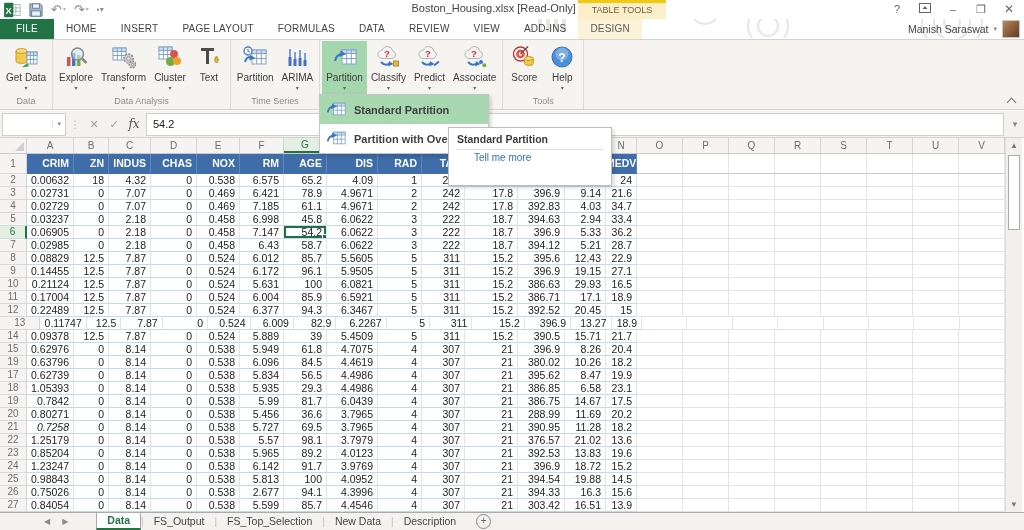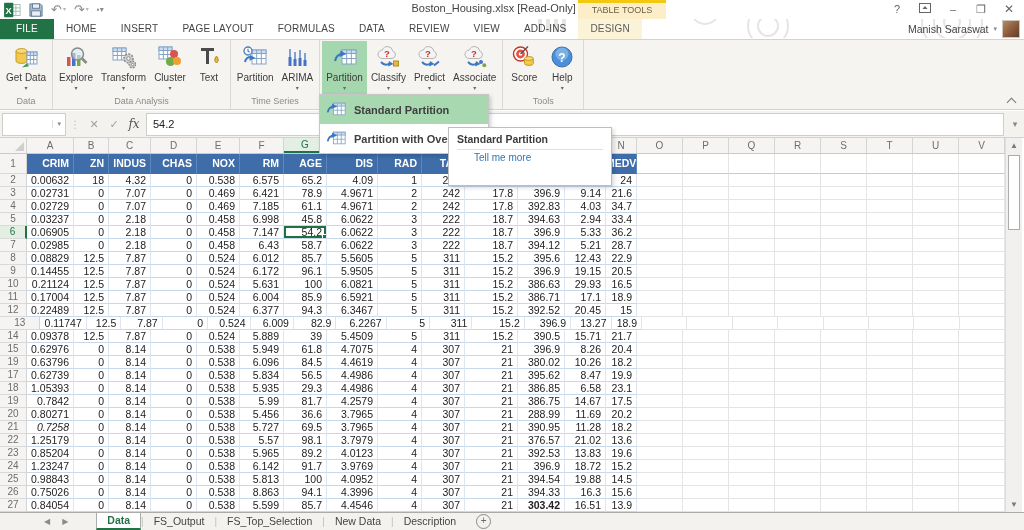--- a/index.html
+++ b/index.html
@@ -670,21 +670,21 @@
           <div class="cell" style="width: 46px;">0</div>
           <div class="cell" style="width: 43px;">0.524</div>
           <div class="cell" style="width: 44px;">6.172</div>
           <div class="cell" style="width: 43px;">96.1</div>
           <div class="cell" style="width: 51px;">5.9505</div>
           <div class="cell" style="width: 44px;">5</div>
           <div class="cell" style="width: 43px;">311</div>
           <div class="cell" style="width: 53px;">15.2</div>
           <div class="cell" style="width: 47px;">396.9</div>
           <div class="cell" style="width: 41px;">19.15</div>
-          <div class="cell" style="width: 31px;">20.5</div>
+          <div class="cell" style="width: 31px;">27.1</div>
           <div class="cell empty" style="width: 46px;"></div>
           <div class="cell empty" style="width: 46px;"></div>
           <div class="cell empty" style="width: 46px;"></div>
           <div class="cell empty" style="width: 46px;"></div>
           <div class="cell empty" style="width: 46px;"></div>
           <div class="cell empty" style="width: 46px;"></div>
           <div class="cell empty" style="width: 46px;"></div>
           <div class="cell empty" style="width: 46px;"></div>
         </div>
         <div class="grow">
@@ -914,21 +914,21 @@
         </div>
         <div class="grow">
           <div class="rowhdr" style="width: 27px;">19</div>
           <div class="cell" style="width: 47px;">0.7842</div>
           <div class="cell" style="width: 35px;">0</div>
           <div class="cell" style="width: 42px;">8.14</div>
           <div class="cell" style="width: 46px;">0</div>
           <div class="cell" style="width: 43px;">0.538</div>
           <div class="cell" style="width: 44px;">5.99</div>
           <div class="cell" style="width: 43px;">81.7</div>
-          <div class="cell" style="width: 51px;">4.2579</div>
+          <div class="cell" style="width: 51px;">6.0439</div>
           <div class="cell" style="width: 44px;">4</div>
           <div class="cell" style="width: 43px;">307</div>
           <div class="cell" style="width: 53px;">21</div>
           <div class="cell" style="width: 47px;">386.75</div>
           <div class="cell" style="width: 41px;">14.67</div>
           <div class="cell" style="width: 31px;">17.5</div>
           <div class="cell empty" style="width: 46px;"></div>
           <div class="cell empty" style="width: 46px;"></div>
           <div class="cell empty" style="width: 46px;"></div>
           <div class="cell empty" style="width: 46px;"></div>
@@ -1087,21 +1087,21 @@
           <div class="cell empty" style="width: 46px;"></div>
           <div class="cell empty" style="width: 46px;"></div>
         </div>
         <div class="grow">
           <div class="rowhdr" style="width: 27px;">26</div>
           <div class="cell" style="width: 47px;">0.75026</div>
           <div class="cell" style="width: 35px;">0</div>
           <div class="cell" style="width: 42px;">8.14</div>
           <div class="cell" style="width: 46px;">0</div>
           <div class="cell" style="width: 43px;">0.538</div>
-          <div class="cell" style="width: 44px;">8.863</div>
+          <div class="cell" style="width: 44px;">2.677</div>
           <div class="cell" style="width: 43px;">94.1</div>
           <div class="cell" style="width: 51px;">4.3996</div>
           <div class="cell" style="width: 44px;">4</div>
           <div class="cell" style="width: 43px;">307</div>
           <div class="cell" style="width: 53px;">21</div>
           <div class="cell" style="width: 47px;">394.33</div>
           <div class="cell" style="width: 41px;">16.3</div>
           <div class="cell" style="width: 31px;">15.6</div>
           <div class="cell empty" style="width: 46px;"></div>
           <div class="cell empty" style="width: 46px;"></div>
@@ -1118,21 +1118,21 @@
           <div class="cell" style="width: 35px;">0</div>
           <div class="cell" style="width: 42px;">8.14</div>
           <div class="cell" style="width: 46px;">0</div>
           <div class="cell" style="width: 43px;">0.538</div>
           <div class="cell" style="width: 44px;">5.599</div>
           <div class="cell" style="width: 43px;">85.7</div>
           <div class="cell" style="width: 51px;">4.4546</div>
           <div class="cell" style="width: 44px;">4</div>
           <div class="cell" style="width: 43px;">307</div>
           <div class="cell" style="width: 53px;">21</div>
-          <div class="cell" style="width: 47px; font-weight: bold;">303.42</div>
+          <div class="cell" style="width: 47px;">303.42</div>
           <div class="cell" style="width: 41px;">16.51</div>
           <div class="cell" style="width: 31px;">13.9</div>
           <div class="cell empty" style="width: 46px;"></div>
           <div class="cell empty" style="width: 46px;"></div>
           <div class="cell empty" style="width: 46px;"></div>
           <div class="cell empty" style="width: 46px;"></div>
           <div class="cell empty" style="width: 46px;"></div>
           <div class="cell empty" style="width: 46px;"></div>
           <div class="cell empty" style="width: 46px;"></div>
           <div class="cell empty" style="width: 46px;"></div>

